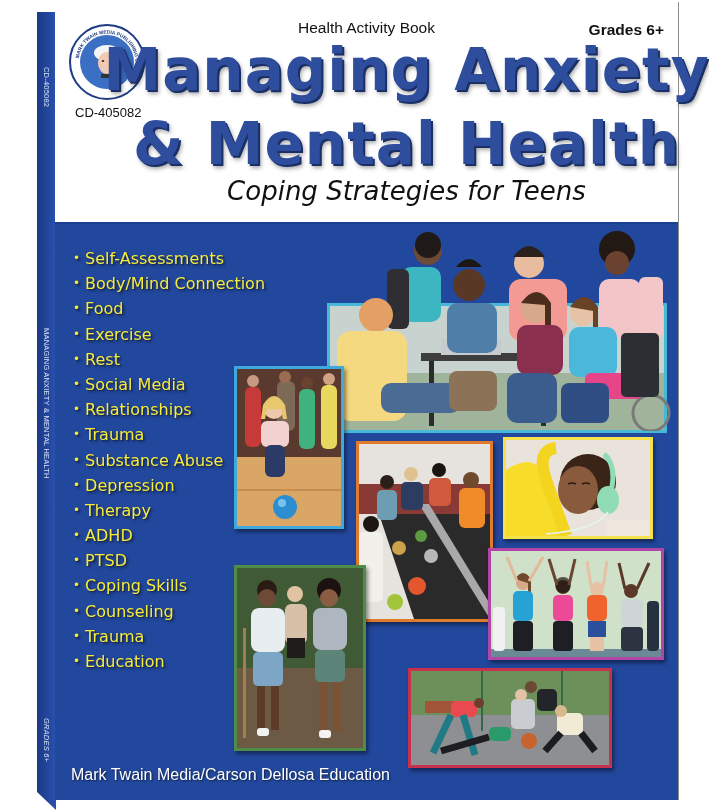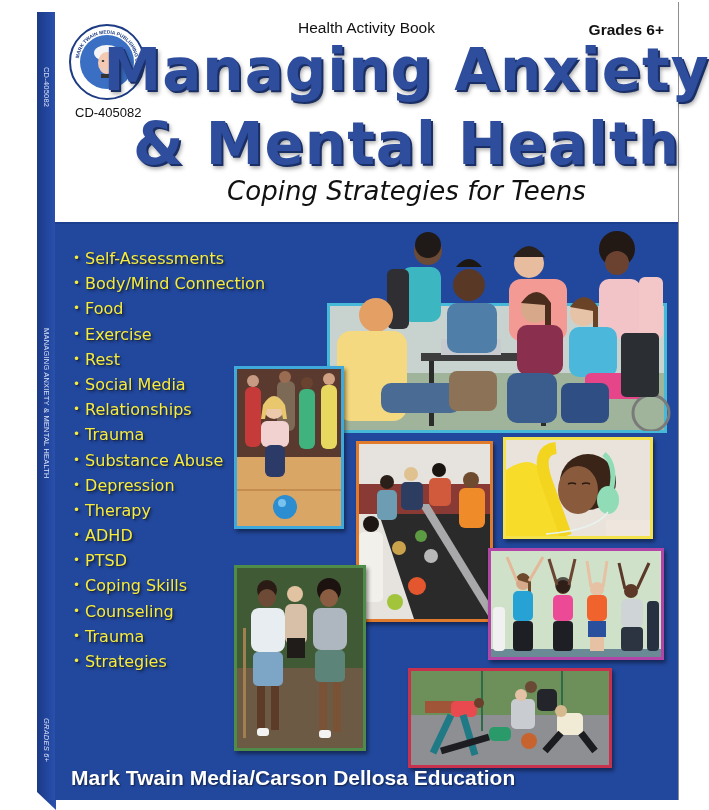--- a/index.html
+++ b/index.html
@@ -71,21 +71,21 @@
     position: absolute; left: 18px; top: 247px; margin: 0; padding: 0; list-style: none;
   }
   .topics li {
     height: 25.2px; font-family: "DejaVu Sans", sans-serif; font-weight: normal; font-size: 16px;
     color: #f6ec3c; text-shadow: 1px 1px 0 #1a2a5a, 2px 2px 3px rgba(0,0,0,0.5);
     white-space: nowrap;
   }
   .bullet { font-size: 12px; margin-right: 5px; vertical-align: 2px; }
 
   .publisher {
-    position: absolute; left: 16px; top: 764px; color: #ffffff; font-weight: bold; font-size: 21px;
+    position: absolute; left: 16px; top: 764px; color: #ffffff; font-weight: normal; font-size: 16px;
     text-shadow: 1px 1px 2px rgba(0,0,0,0.6);
   }
 
   
   .photo {
     position: absolute; box-sizing: border-box; border: 3px solid; overflow: hidden;
     box-shadow: 2px 3px 4px rgba(0,0,0,0.45);
   }
   .photo svg { display: block; width: 100%; height: 100%; }
   .photo-group { left: 266px; top: 221px; width: 354px; height: 208px; border: none; box-shadow: none; overflow: visible; }
@@ -150,21 +150,21 @@
     <li><span class="bullet">•</span><span>Relationships</span></li>
     <li><span class="bullet">•</span><span>Trauma</span></li>
     <li><span class="bullet">•</span><span>Substance Abuse</span></li>
     <li><span class="bullet">•</span><span>Depression</span></li>
     <li><span class="bullet">•</span><span>Therapy</span></li>
     <li><span class="bullet">•</span><span>ADHD</span></li>
     <li><span class="bullet">•</span><span>PTSD</span></li>
     <li><span class="bullet">•</span><span>Coping Skills</span></li>
     <li><span class="bullet">•</span><span>Counseling</span></li>
     <li><span class="bullet">•</span><span>Trauma</span></li>
-    <li><span class="bullet">•</span><span>Strategies</span></li>
+    <li><span class="bullet">•</span><span>Education</span></li>
   </ul>
 
   <div class="photo photo-group">
     <div class="group-frame"></div>
     <svg viewBox="0 0 354 208" style="position:absolute;left:0;top:0;width:354px;height:208px">
       <rect x="9" y="83" width="334" height="124" fill="#c8d3cf"></rect>
       <rect x="9" y="150" width="334" height="57" fill="#9fb49a"></rect>
 
       <rect x="100" y="130" width="130" height="8" fill="#3d3d3d"></rect>
       <rect x="108" y="138" width="5" height="65" fill="#2c2c2c"></rect>

